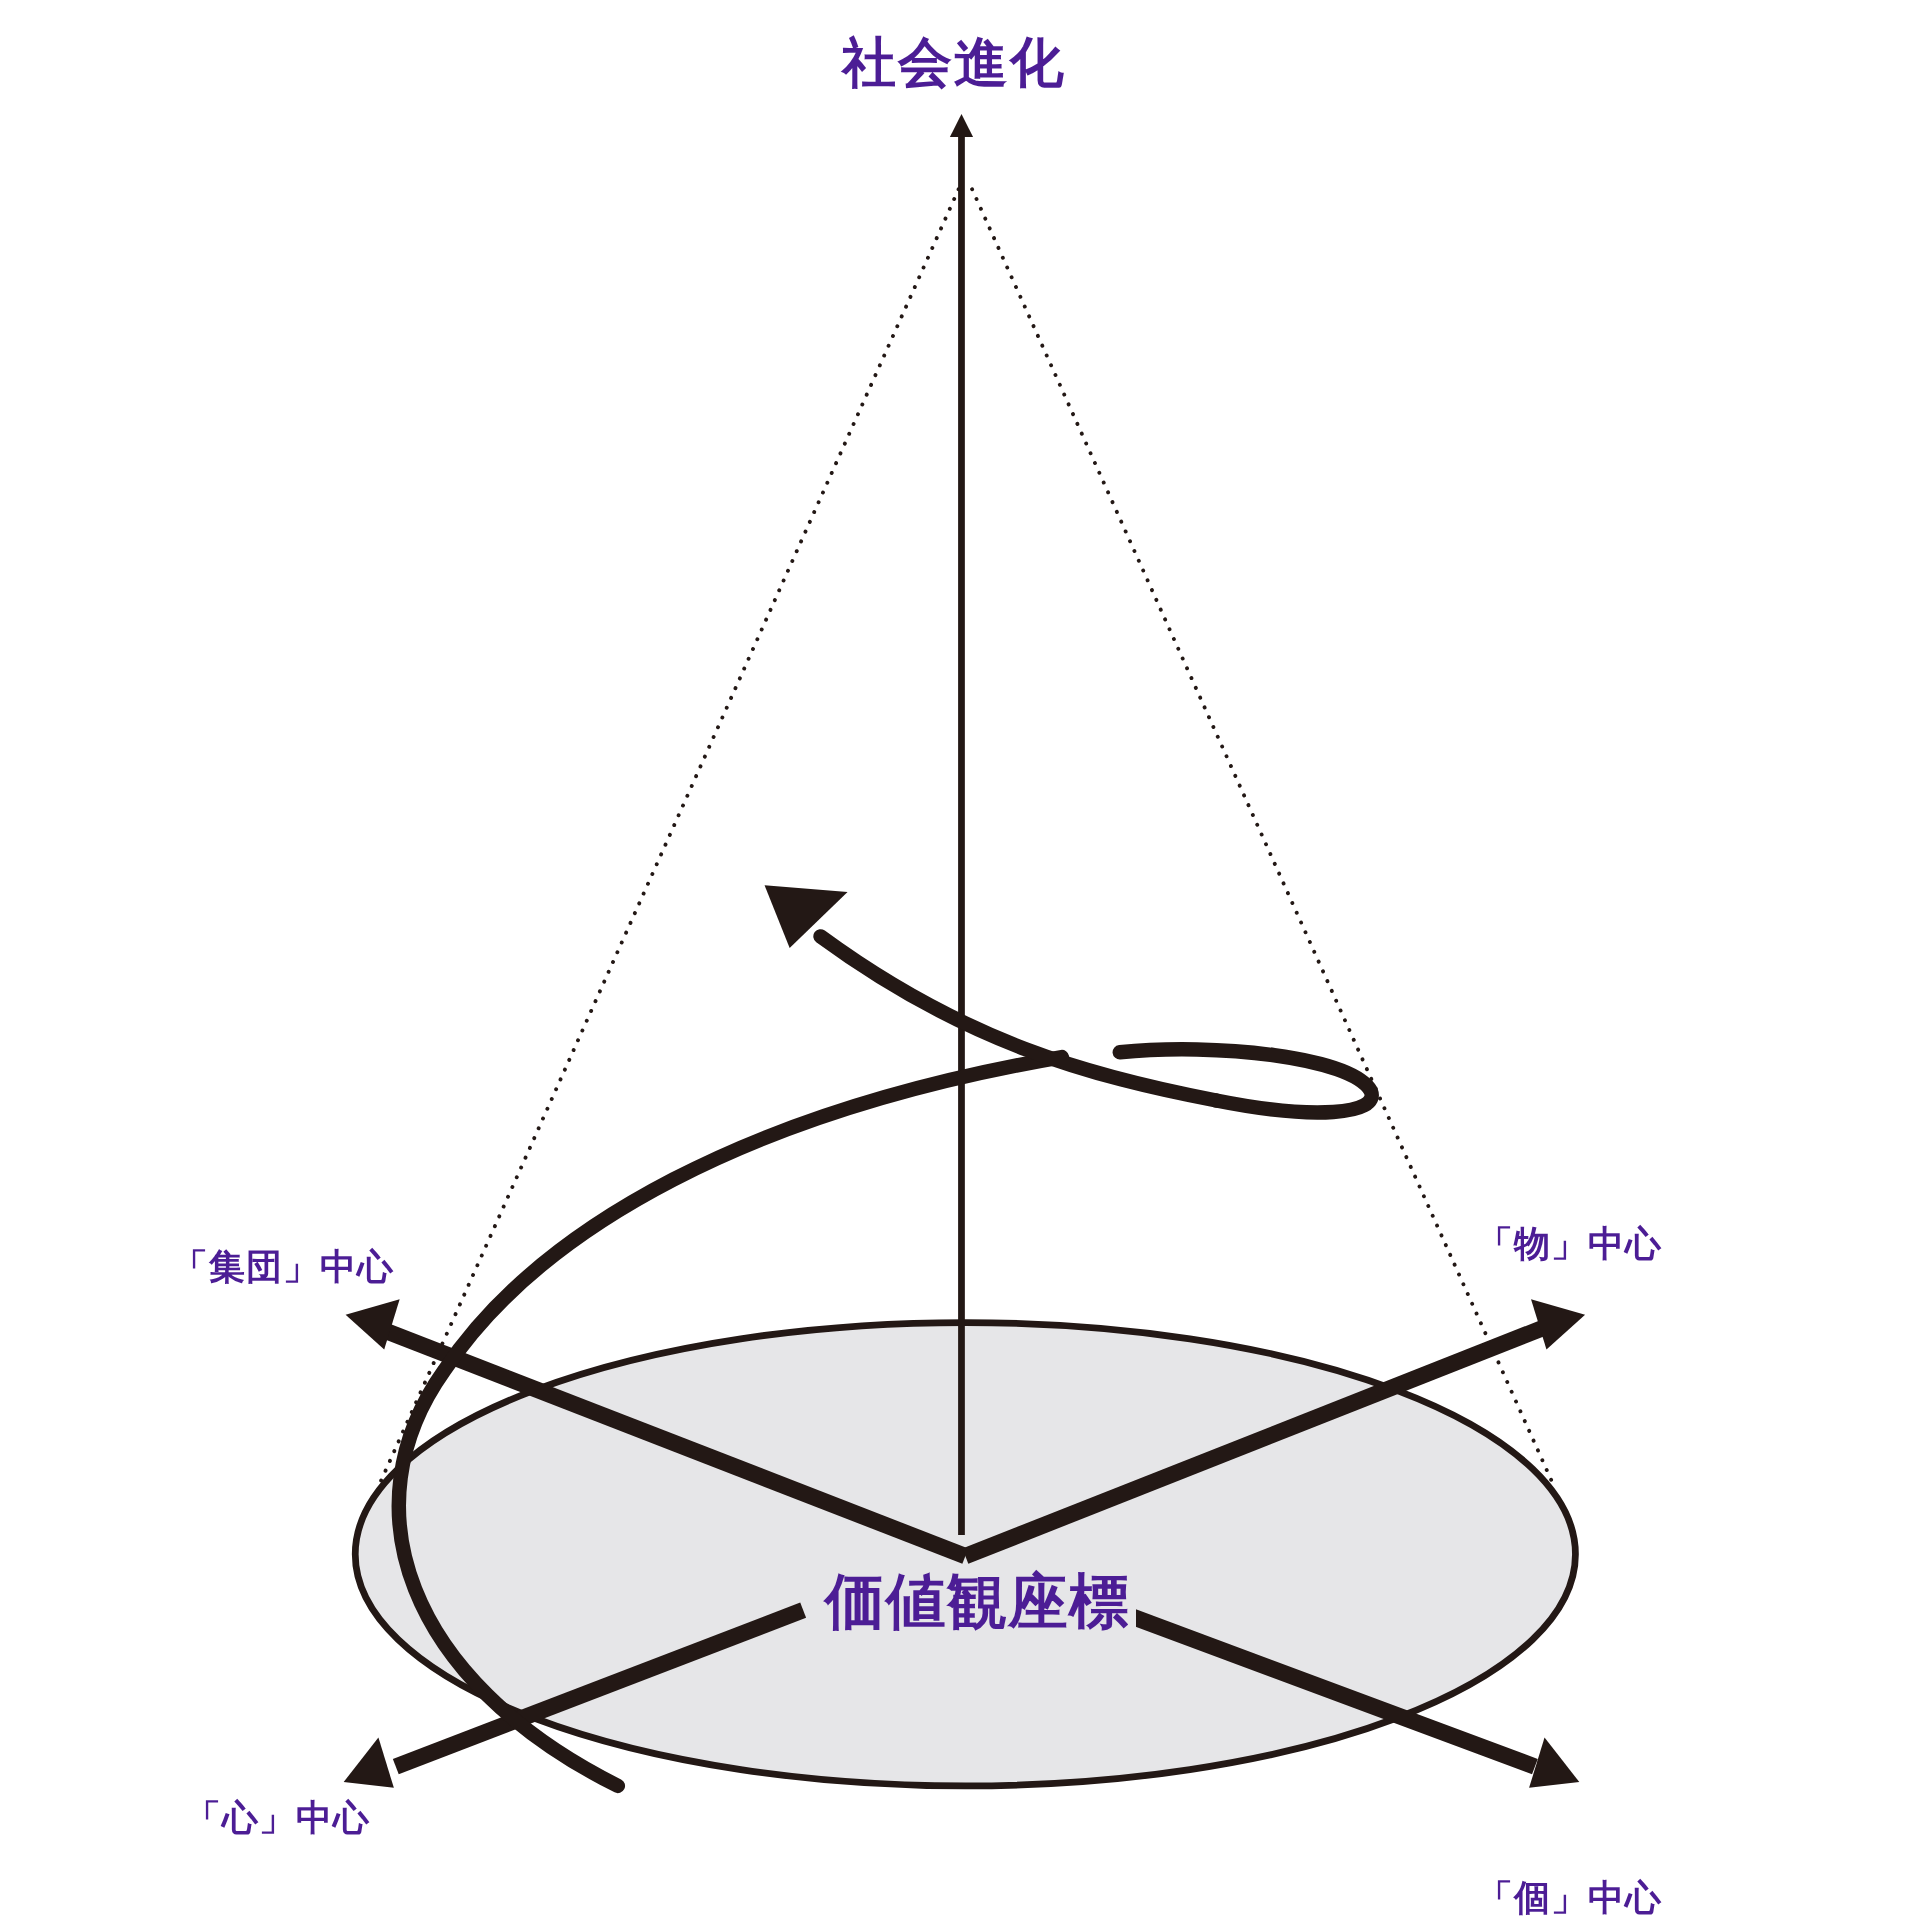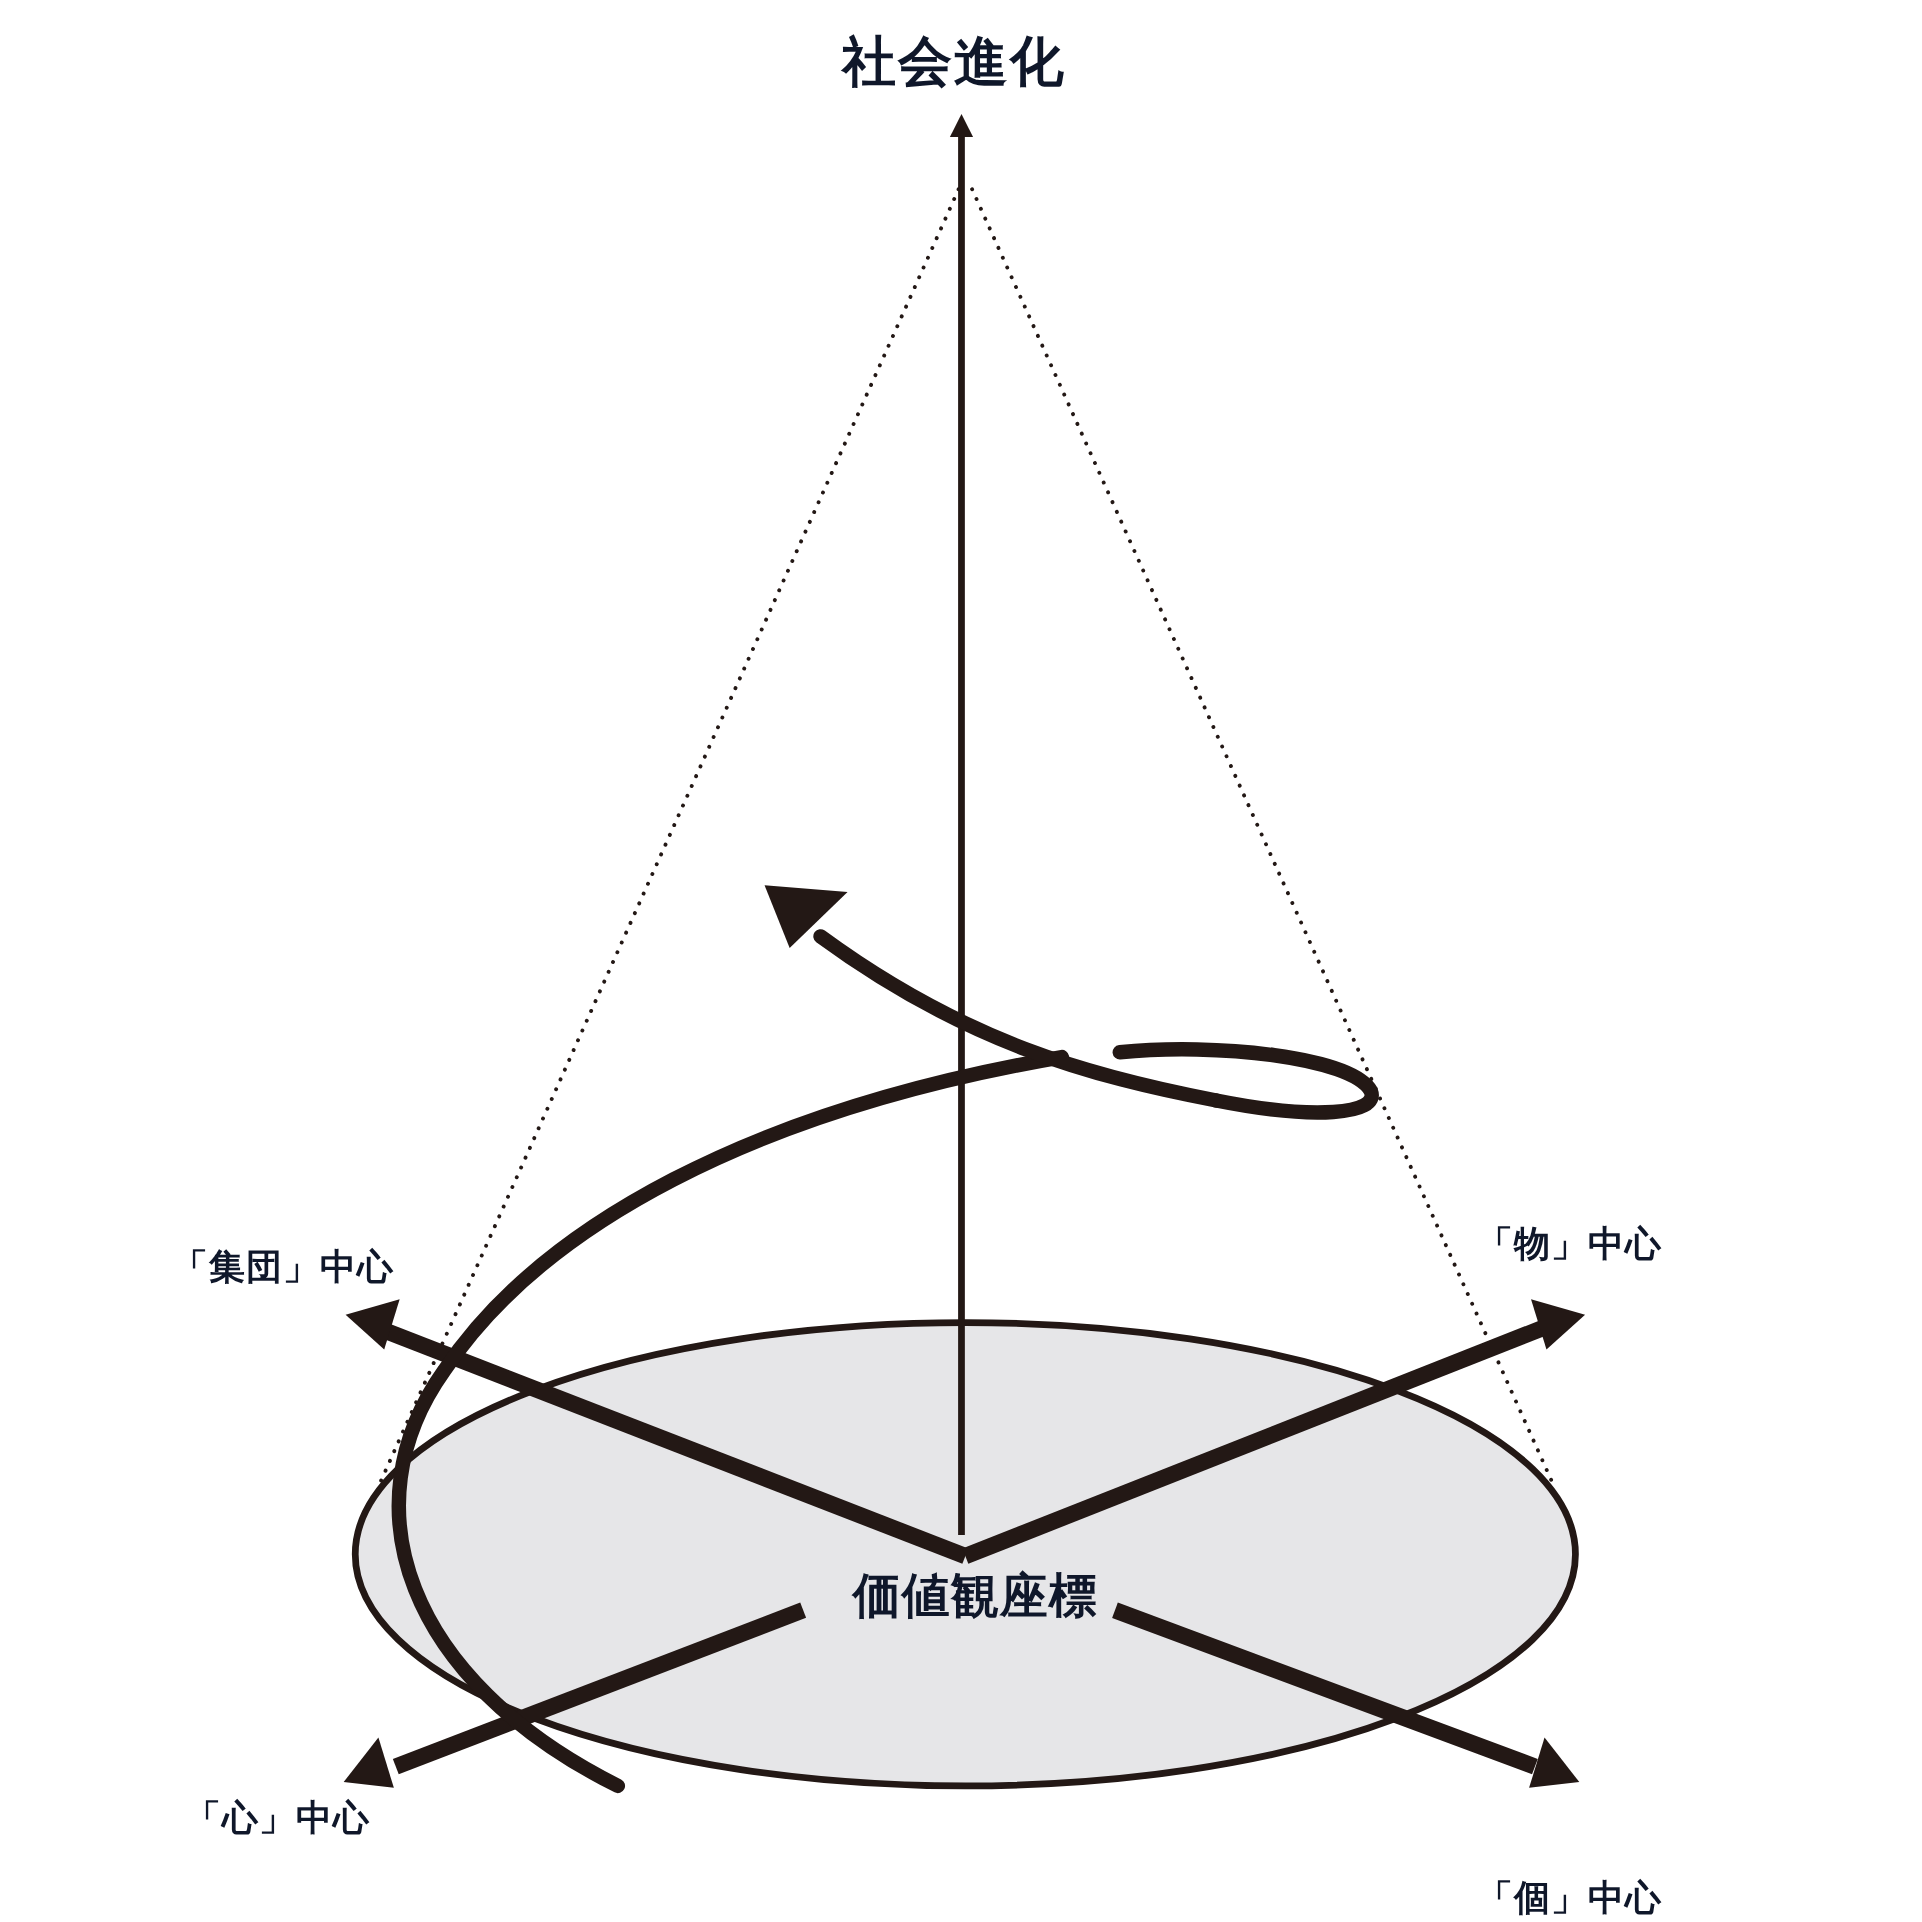--- a/index.html
+++ b/index.html
@@ -1,28 +1,28 @@
 <!DOCTYPE html>
 <html><head>
   <meta charset="utf-8">
   <style>
     html, body { margin: 0; padding: 0; background: #ffffff; }
     body { width: 1922px; height: 1922px; position: relative; overflow: hidden; }
     #diagram { position: absolute; left: 0; top: 0; width: 1922px; height: 1922px; }
     .label {
       position: absolute;
-      font-family: Liberation Serif, serif;
+      font-family: Liberation Sans, sans-serif;
       font-weight: bold;
-      color: #0f172a;
+      color: #4c1d95;
       white-space: nowrap;
       line-height: 1;
     }
     .title { font-size: 54px; letter-spacing: 1.9px; }
     .axis-label { font-size: 36px; letter-spacing: 1px; }
-    .center-label { font-size: 48px; letter-spacing: 1px; background: #e6e6e8; padding: 0 5.8px; margin-left: 28px; }
+    .center-label { font-size: 60px; letter-spacing: 1px; background: #e6e6e8; padding: 0 5.8px; }
   </style>
 </head>
 <body>
 
 <svg id="diagram" viewBox="0 0 1991 1991" xmlns="http://www.w3.org/2000/svg">
 
   <ellipse cx="1000" cy="1610" rx="632" ry="240" fill="#e6e6e8" stroke="#231815" stroke-width="7"></ellipse>
 
   <g stroke="#231815" stroke-width="4" stroke-dasharray="0.1 11" stroke-linecap="round" fill="none">
     <line x1="993" y1="196" x2="392" y2="1540"></line>

